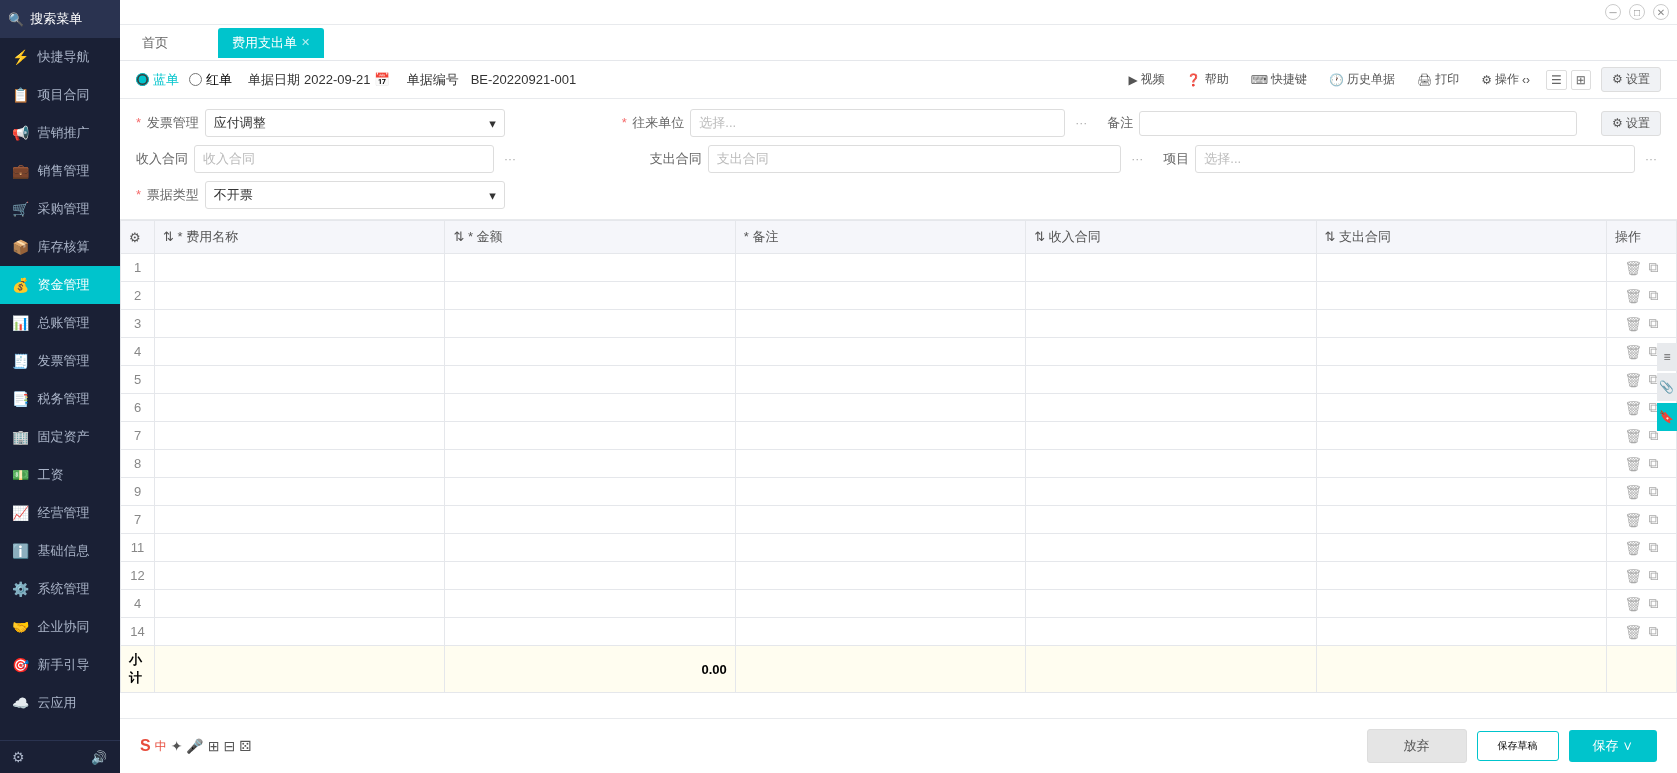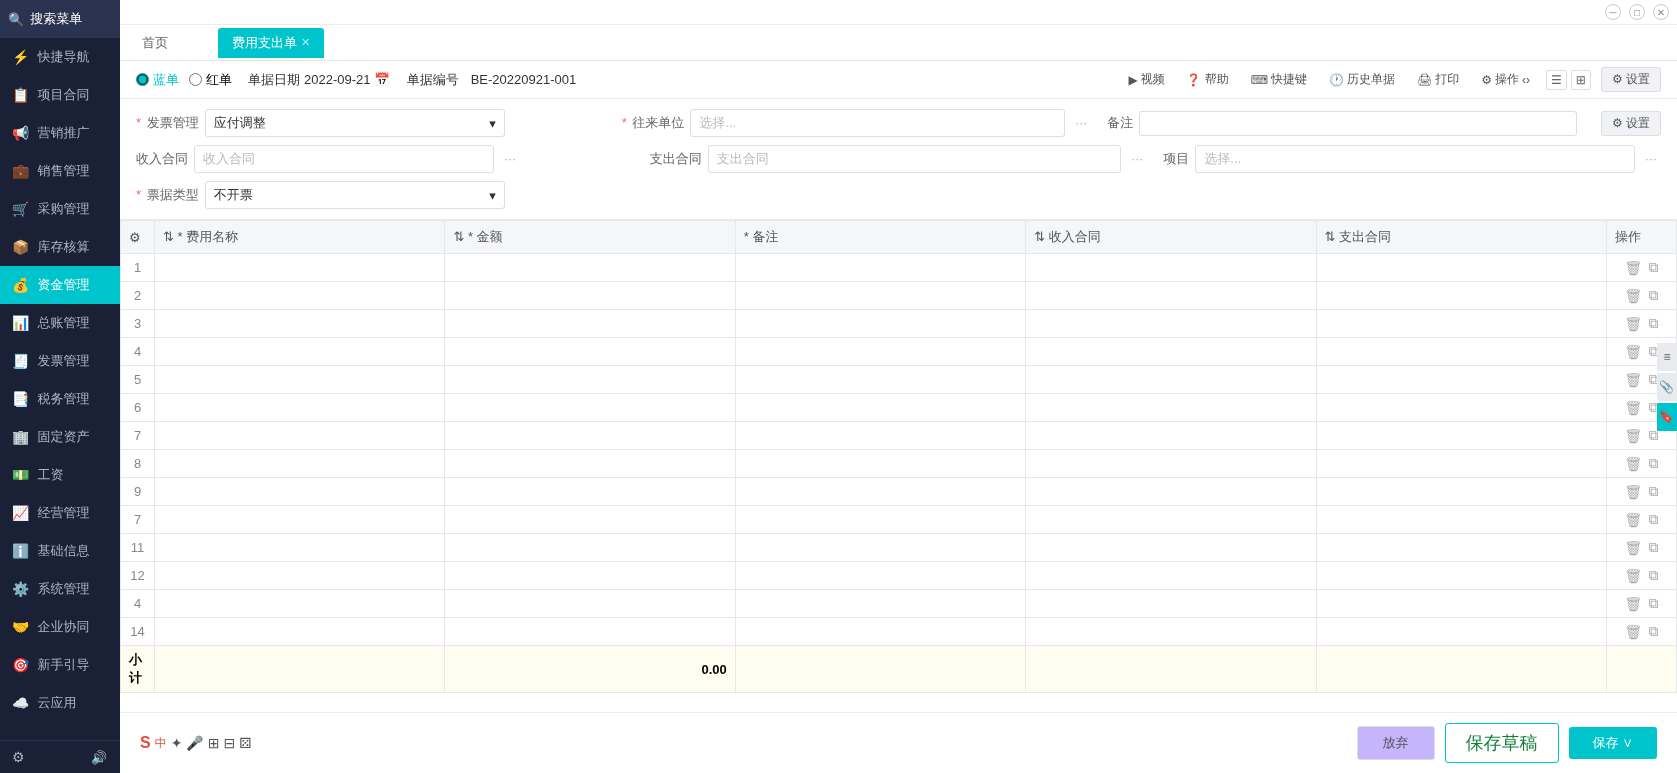--- a/index.html
+++ b/index.html
@@ -205,36 +205,36 @@
       border-top: 1px solid #e8eaed;
       padding: 10px 20px;
       display: flex;
       align-items: center;
       justify-content: flex-end;
       gap: 10px;
       flex-shrink: 0;
     }
     .brand-area { margin-right: auto; display: flex; align-items: center; gap: 4px; }
     .btn-discard {
-      padding: 7px 25px;
+      padding: 7px 36px;
       border: 1px solid #ddd;
-      background: #c4b5fd;
+      background: #e5e5e5;
       cursor: pointer;
       font-size: 13px;
       border-radius: 3px;
       color: #555;
     }
     .btn-draft {
       padding: 7px 20px;
       border: 1px solid #00c4cc;
       background: #fff;
       cursor: pointer;
-      font-size: 18px;
+      font-size: 10px;
       border-radius: 3px;
-      color: #15803d;
+      color: #000000;
     }
     .btn-save {
       padding: 7px 24px;
       border: none;
       background: #00c4cc;
       cursor: pointer;
       font-size: 13px;
       border-radius: 3px;
       color: #fff;
       display: flex;

